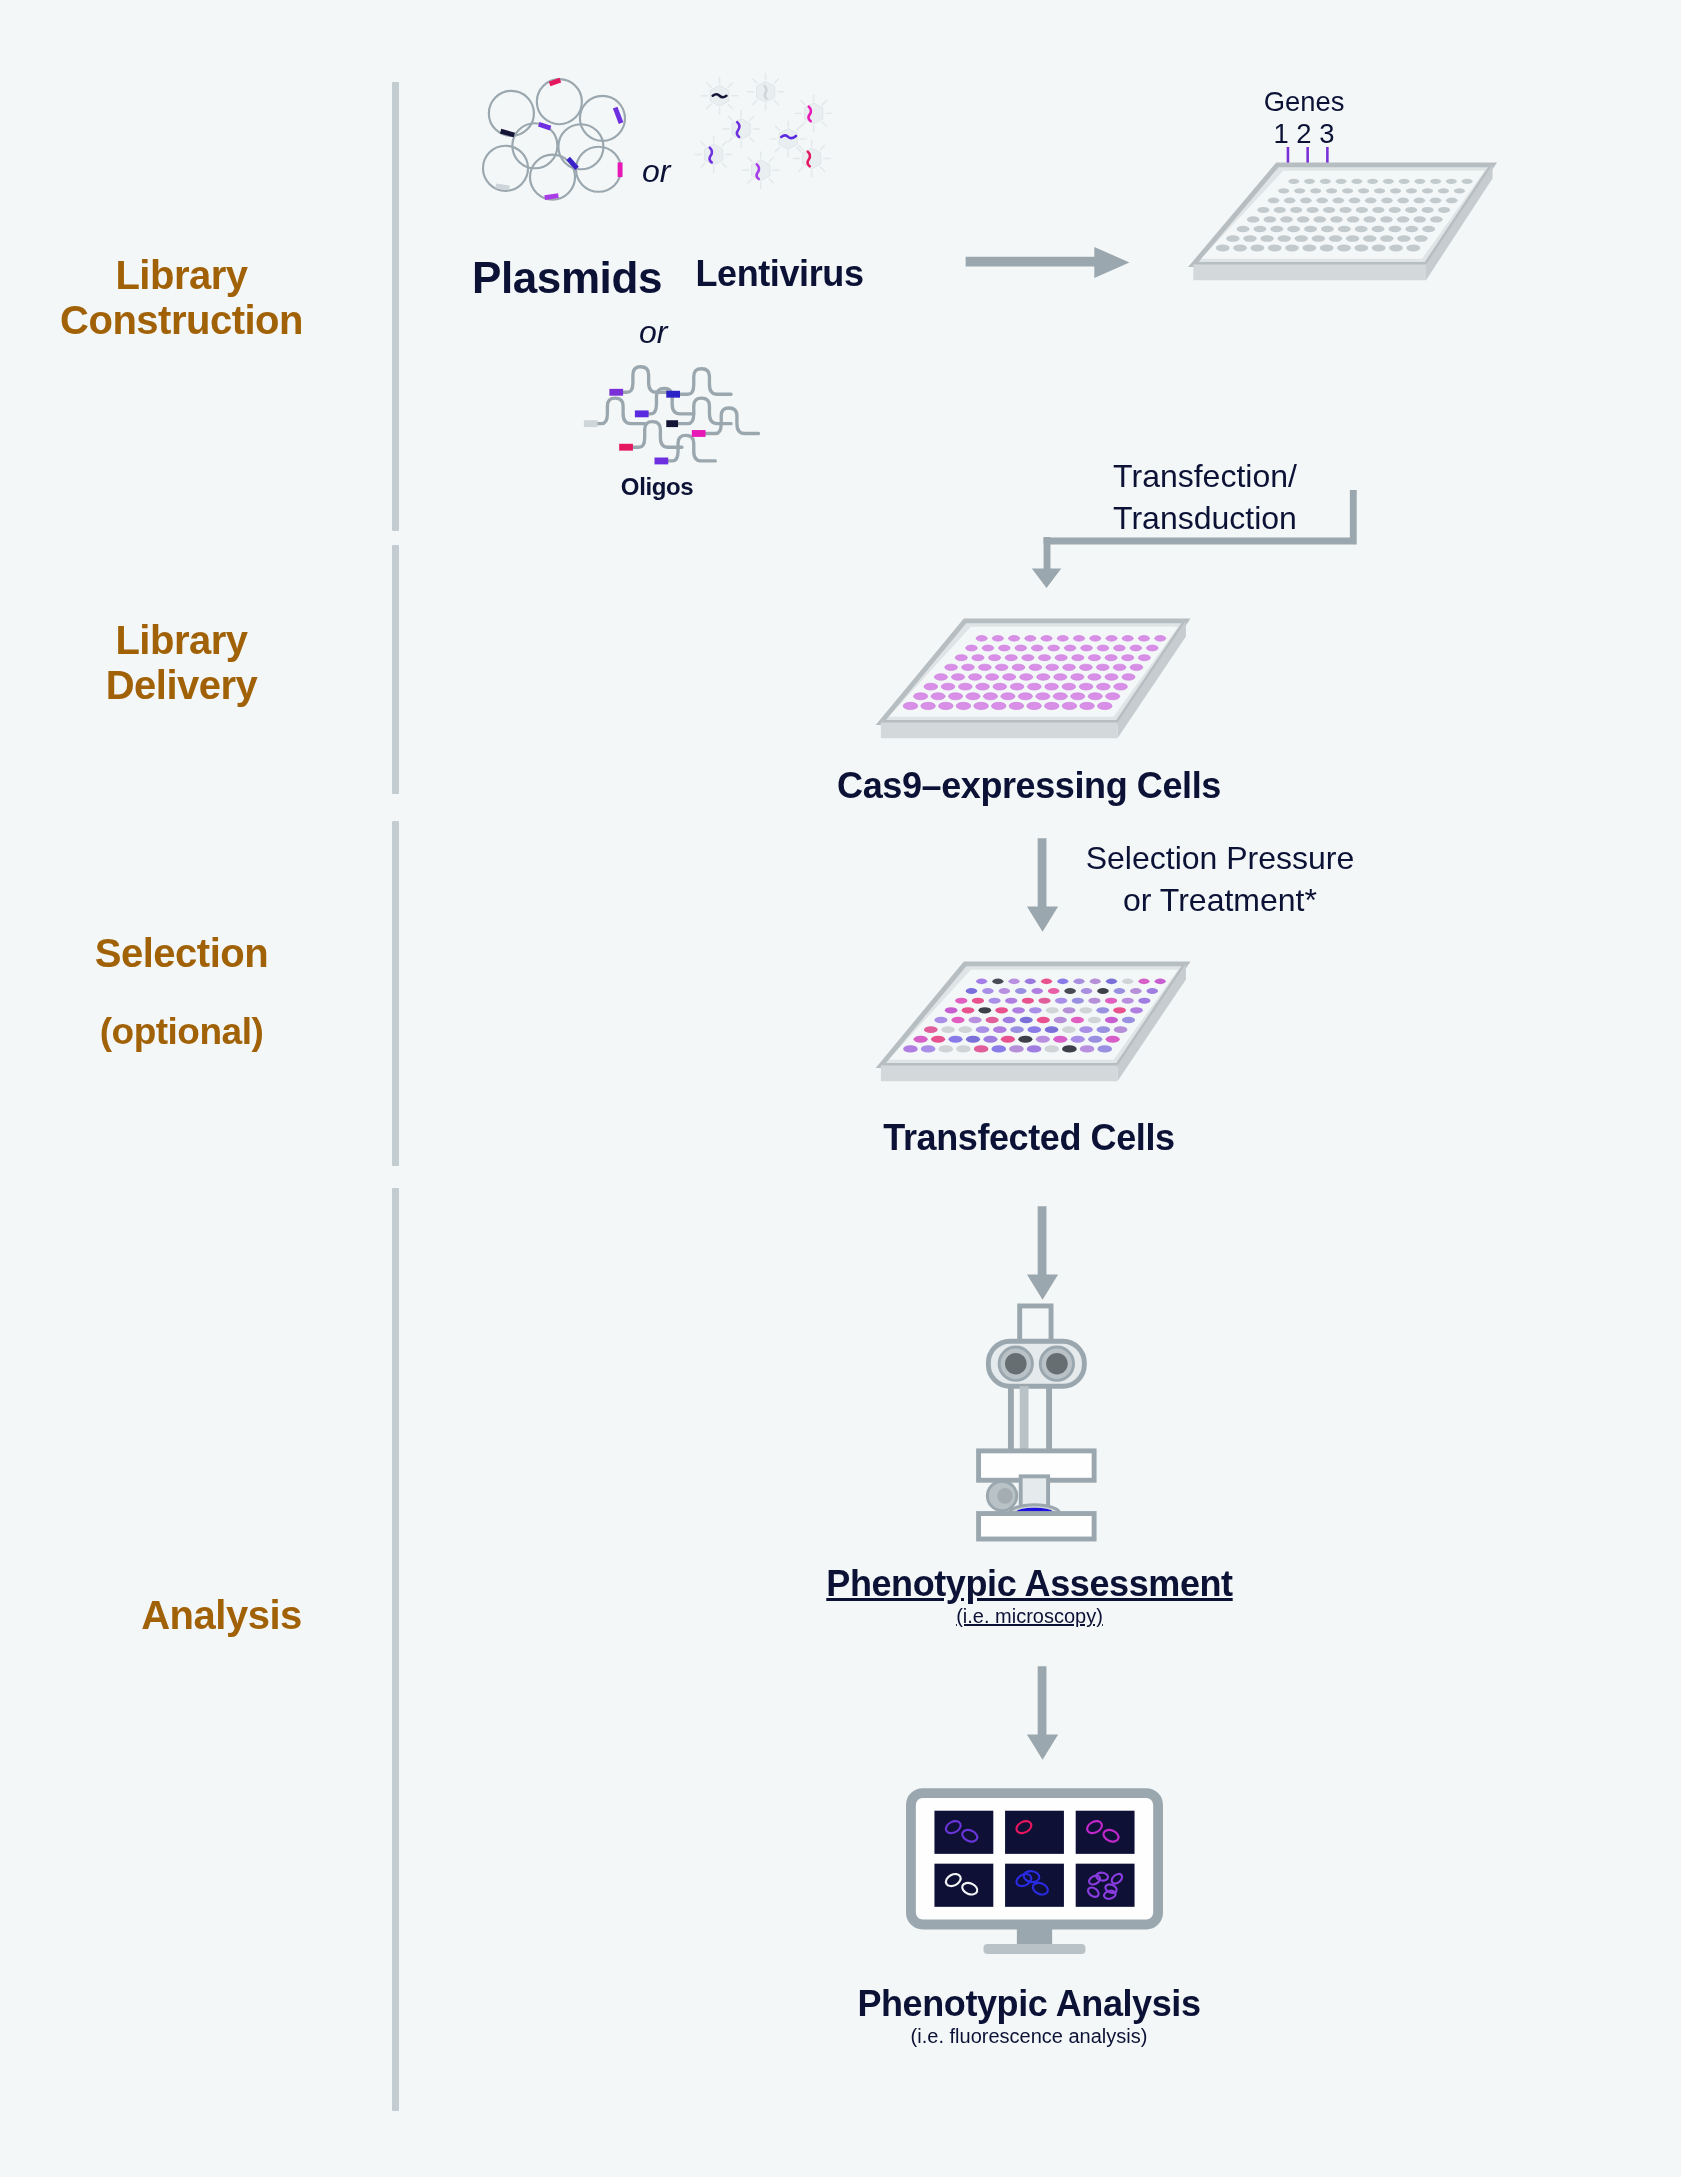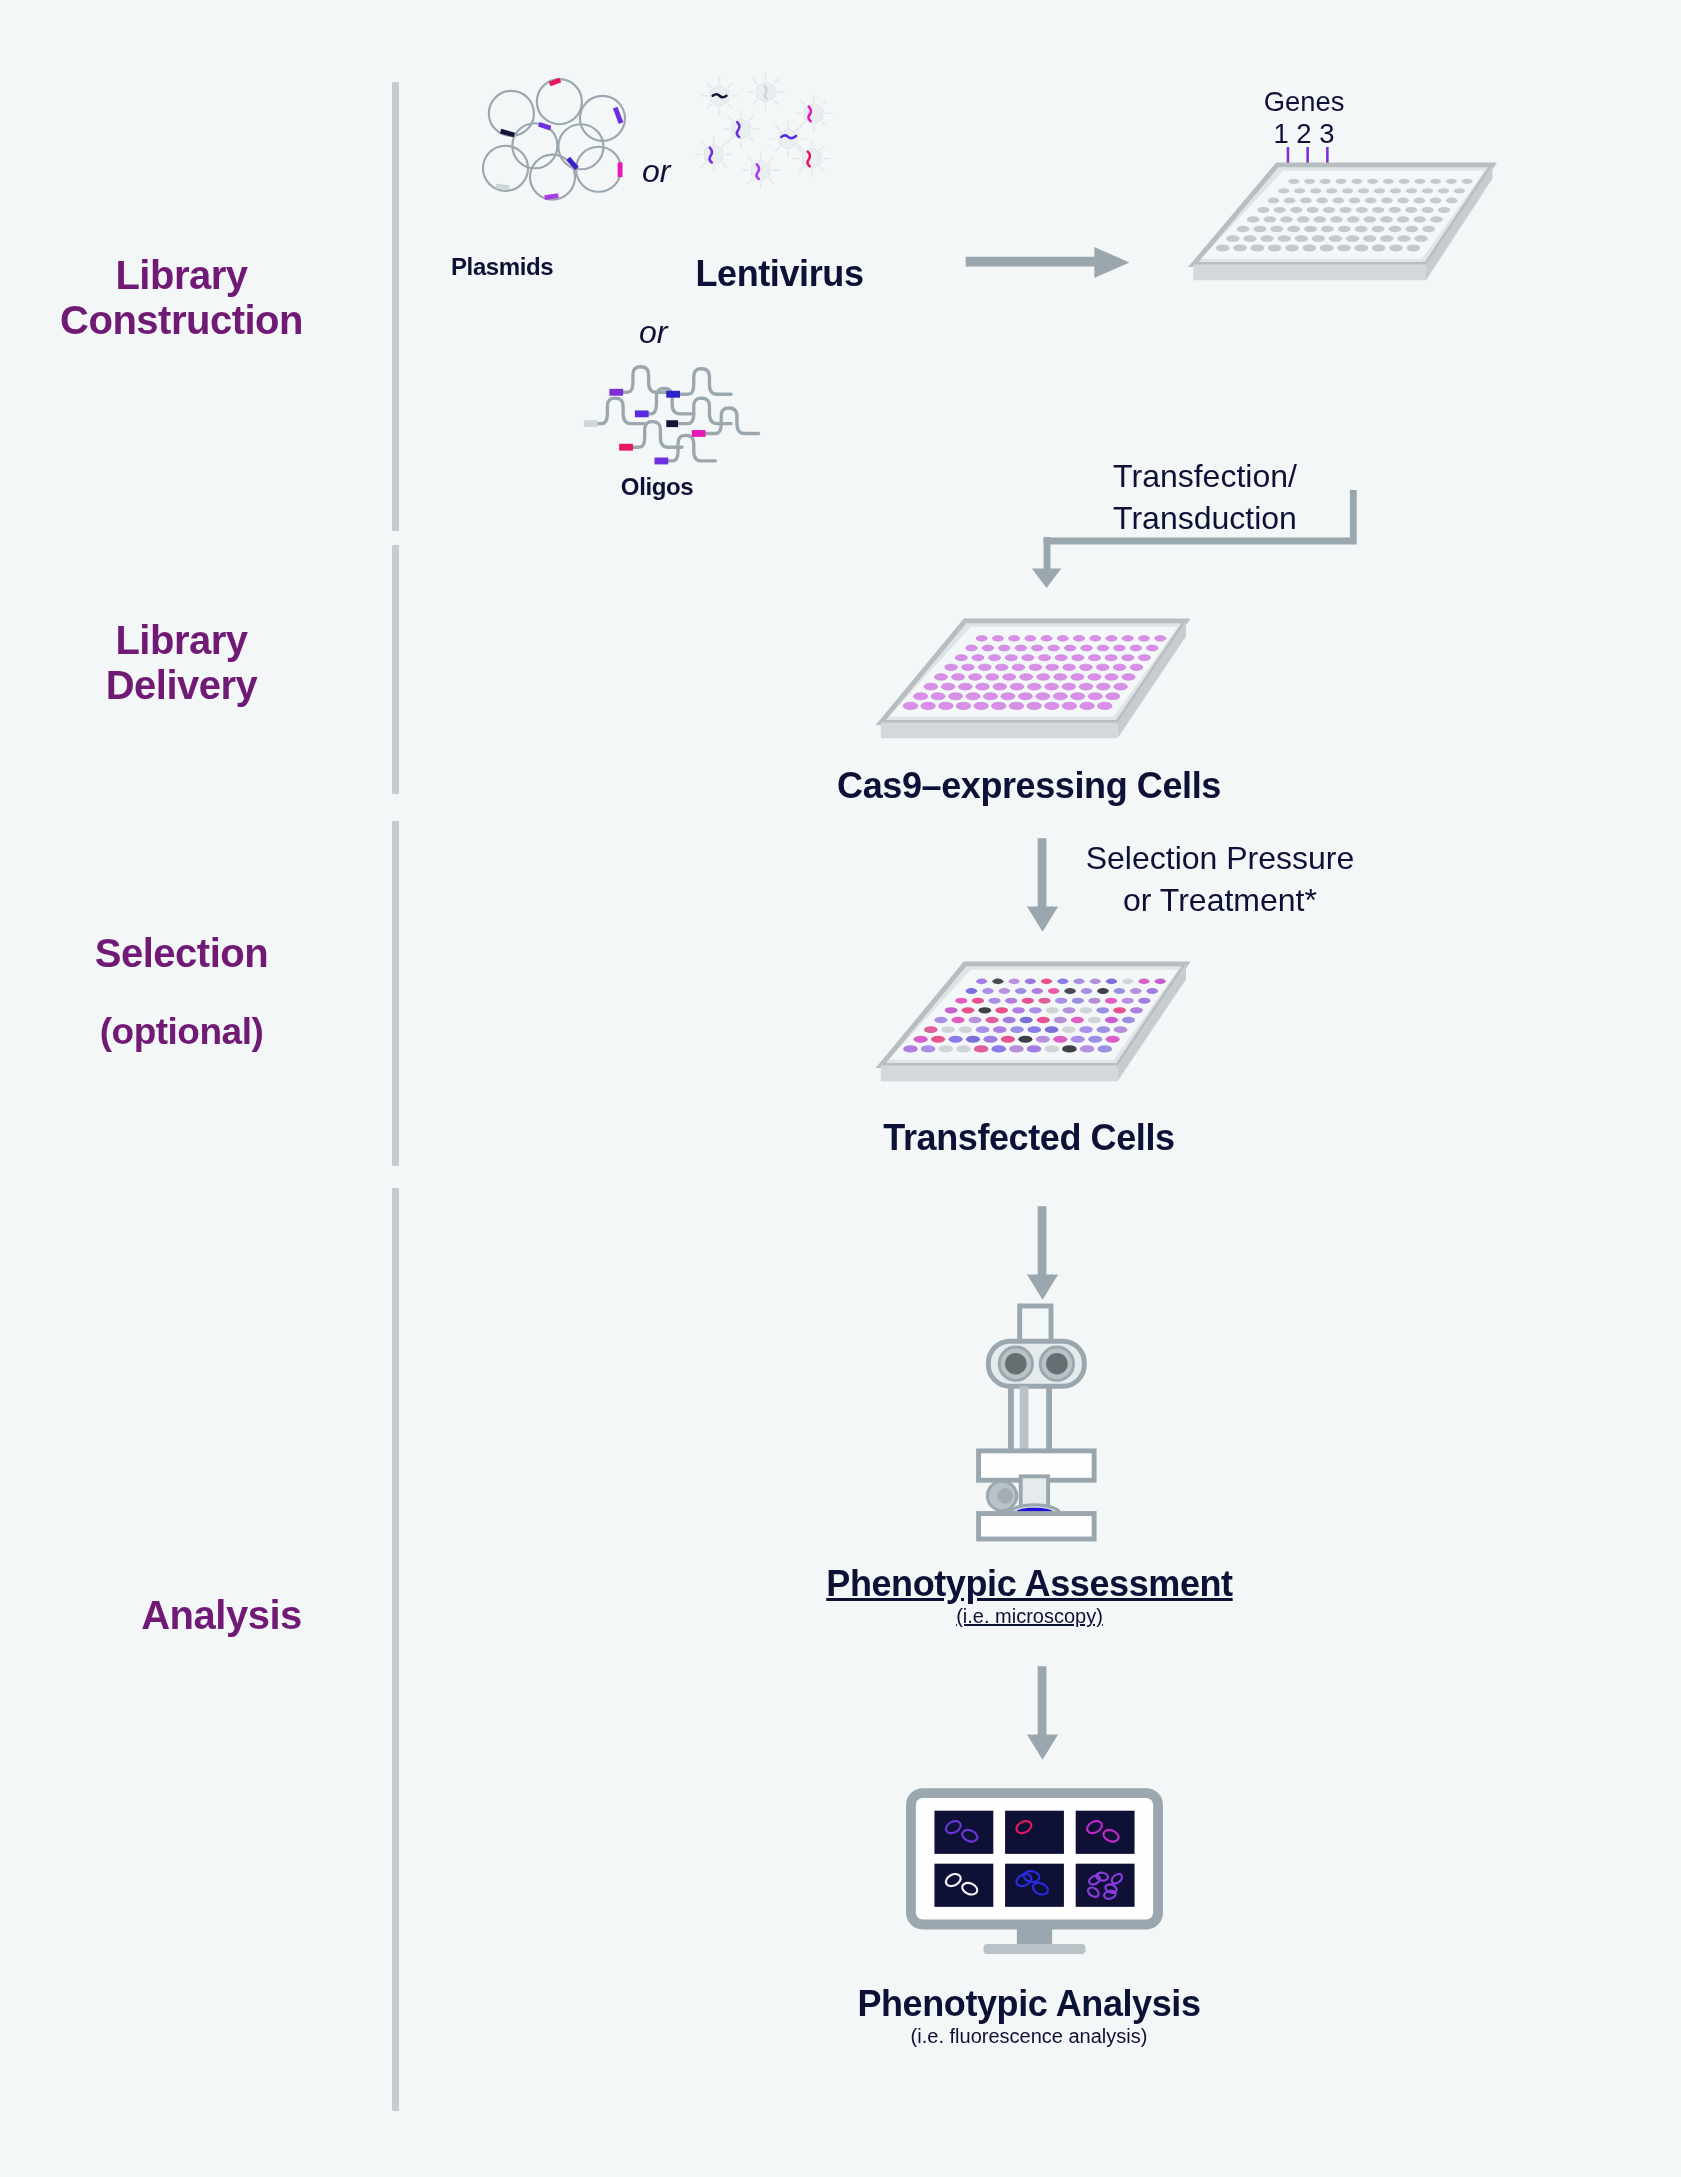--- a/index.html
+++ b/index.html
@@ -11,21 +11,21 @@
     position:relative;
     overflow:hidden;
   }
   .stage-label{
     position:absolute;
     text-align:center;
     line-height:1.12;
     font-weight:bold;
     font-size:40px;
     letter-spacing:-0.5px;
-    color:#701a75;
+    color:#a16207;
   }
   .stage-label .sub{
     display:block;
     font-weight:bold;
     font-size:37px;
     margin-top:35px;
   }
   .divider{
     position:absolute;
     width:6.9px;
@@ -220,21 +220,21 @@
       <path d="M118 84 L132 84" stroke="#e818b6"></path>
       <path d="M80 112 L94 112" stroke="#6e2fe0"></path>
       <path d="M8 74 L22 74" stroke="#cfd6da"></path>
     </g>
   </svg>
 </div>
 
 <div class="or" style="left:642px;top:153px;">or</div>
 <div class="or" style="left:639px;top:314px;">or</div>
 
-<div class="abs" style="left:451px;top:253px;width:211px;text-align:left;font-weight:bold;font-size:24px;letter-spacing:-0.4px;">Plasmids</div>
+<div class="abs" style="left:451px;top:253px;width:211px;text-align:right;font-weight:bold;font-size:44px;letter-spacing:-0.4px;">Plasmids</div>
 <div class="abs" style="left:662px;top:253px;width:235px;text-align:center;font-weight:bold;font-size:36px;letter-spacing:-0.4px;">Lentivirus</div>
 <div class="abs" style="left:559px;top:473px;width:196px;text-align:center;font-weight:bold;font-size:24px;letter-spacing:-0.4px;">Oligos</div>
 
 <div class="abs" style="left:965px;top:243px;">
   <svg width="167" height="39" viewBox="0 0 170 40">
     <path d="M0 14 L132 14 L132 4 L168 20 L132 36 L132 24 L0 24 Z" fill="#9aa7ae"></path>
   </svg>
 </div>
 
 <div class="genes-lab" style="left:1245px;top:86px;width:118px;">

